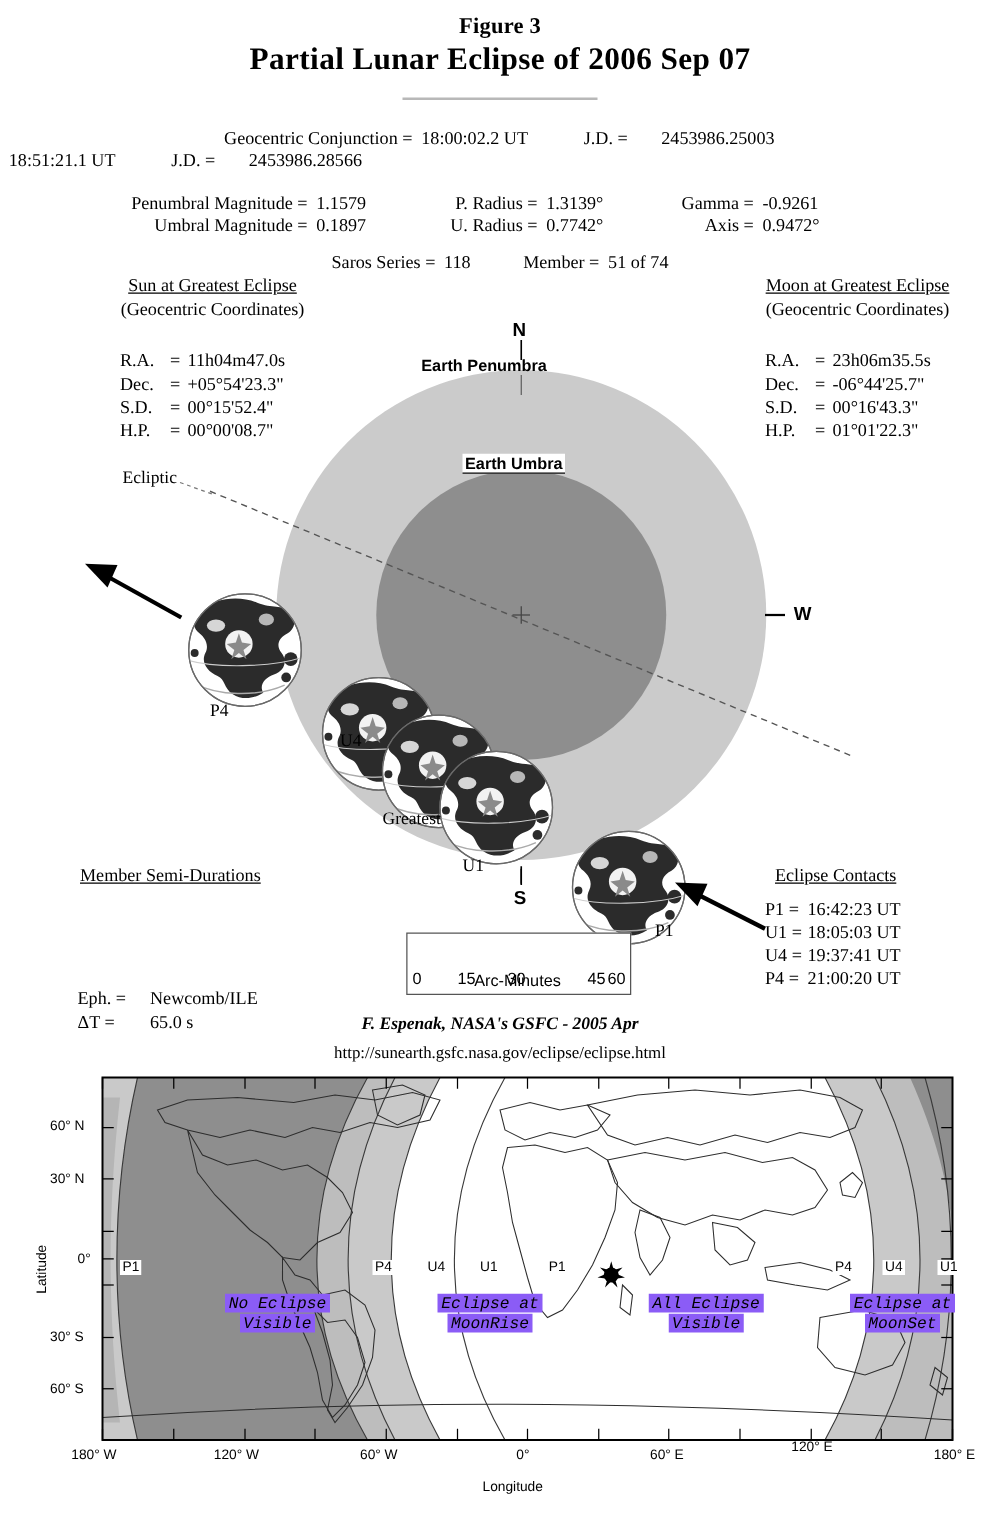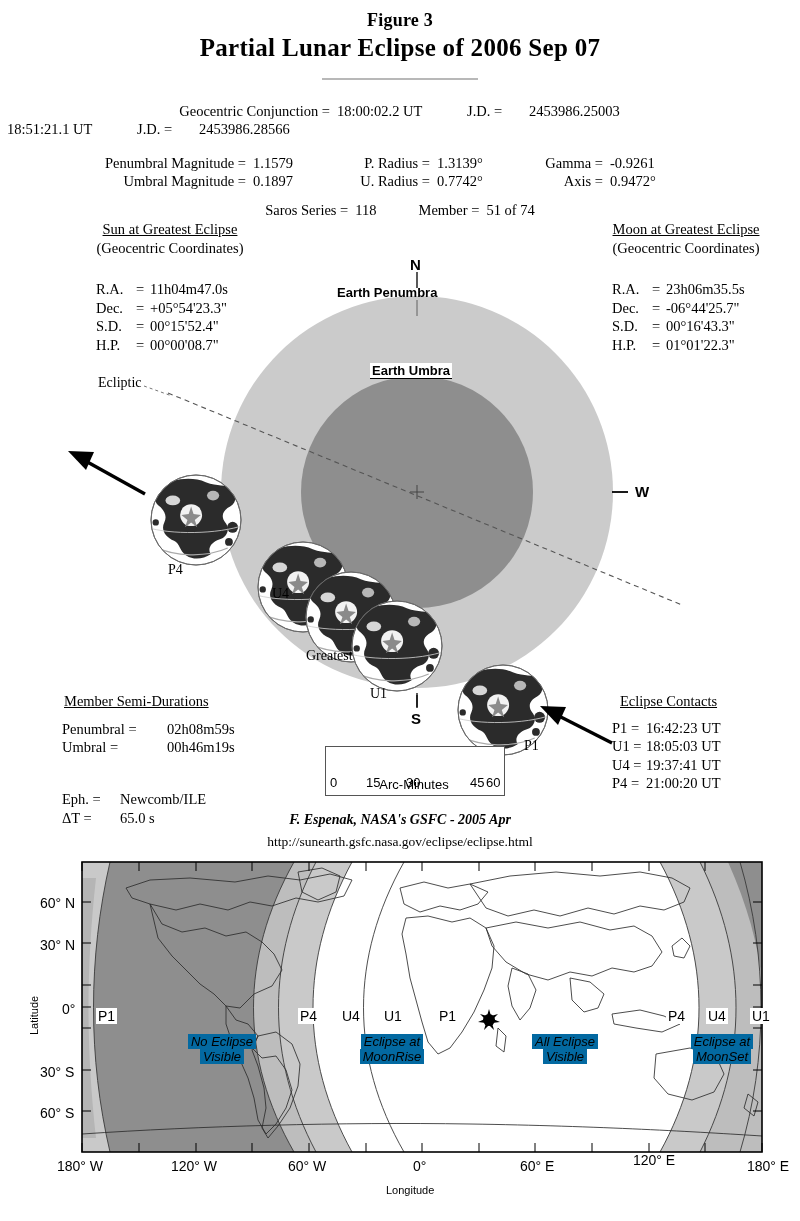--- a/index.html
+++ b/index.html
@@ -34,25 +34,25 @@
 
   
   .scalebox{position:absolute;border:1px solid #555;background:#fff;}
   .scalenums{position:absolute;font-size:13px;font-family:"Liberation Sans",sans-serif;}
   .scaleunit{position:absolute;font-size:13px;font-family:"Liberation Sans",sans-serif;text-align:center;}
 
   
   .credit1{position:absolute;left:0;width:800px;text-align:center;font-size:14px;
            font-style:italic;font-weight:bold;top:812px;}
   .credit2{position:absolute;left:0;width:800px;text-align:center;font-size:13.5px;top:834px;}
-  .maplbl{position:absolute;font-family:"Liberation Sans",sans-serif;font-size:14px;white-space:nowrap;}
+  .maplbl{position:absolute;font-family:"Liberation Sans",sans-serif;font-size:11px;white-space:nowrap;}
   .maplbl-box{background:#fff;padding:0 2px;}
   .mapnote{position:absolute;font-family:"Liberation Sans",sans-serif;font-size:13px;
            font-style:italic;text-align:center;white-space:nowrap;}
-  .mapnote span{background:#0369a1;padding:0 3px;display:inline-block;}
+  .mapnote span{background:#8b5cf6;padding:0 3px;display:inline-block;font-family:Liberation Mono, monospace;}
   .axistitle{position:absolute;font-family:"Liberation Sans",sans-serif;font-size:11px;}
   .rot{transform:rotate(-90deg);transform-origin:left top;}
 </style>
 </head>
 <body>
 
 <div class="fig-num">Figure 3</div>
 <div class="fig-title">Partial Lunar Eclipse of  2006 Sep 07</div>
 <div class="title-rule"></div>
 
@@ -285,28 +285,20 @@
 <div class="scalenums" style="left:366px;top:775px;">15</div>
 <div class="scalenums" style="left:406px;top:775px;">30</div>
 <div class="scalenums" style="left:470px;top:775px;">45</div>
 <div class="scalenums" style="left:486px;top:775px;">60</div>
 <div class="scaleunit" style="left:325px;top:778px;width:178px;top:777px;">Arc-Minutes</div>
 
 <div class="sideblock" style="left:62px;top:692px;width:250px;">
   <div style="padding-left:2px;">
     <span style="text-decoration:underline;">Member Semi-Durations</span>
   </div>
-  <div style="margin-top:9px;">
-    <div style="white-space:nowrap;">
-      <span style="display:inline-block;width:105px;">Penumbral =</span><span>02h08m59s</span>
-    </div>
-    <div style="white-space:nowrap;">
-      <span style="display:inline-block;width:105px;">Umbral =</span><span>00h46m19s</span>
-    </div>
-  </div>
 </div>
 
 <div class="sideblock" style="left:62px;top:790px;width:250px;">
   <div style="white-space:nowrap;">
     <span style="display:inline-block;width:58px;">Eph.  =</span><span>Newcomb/ILE</span>
   </div>
   <div style="white-space:nowrap;">
     <span style="display:inline-block;width:58px;">ΔT  =</span><span>65.0 s</span>
   </div>
 </div>

